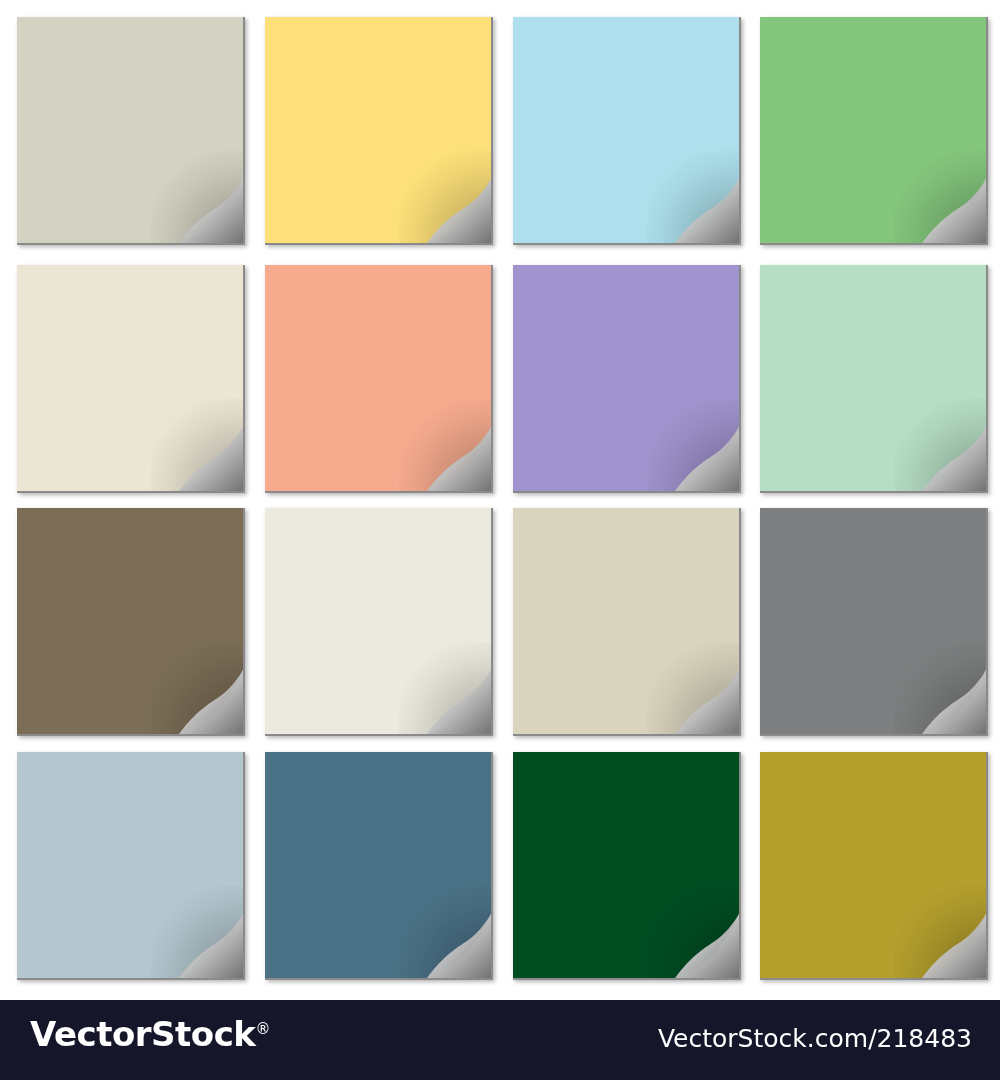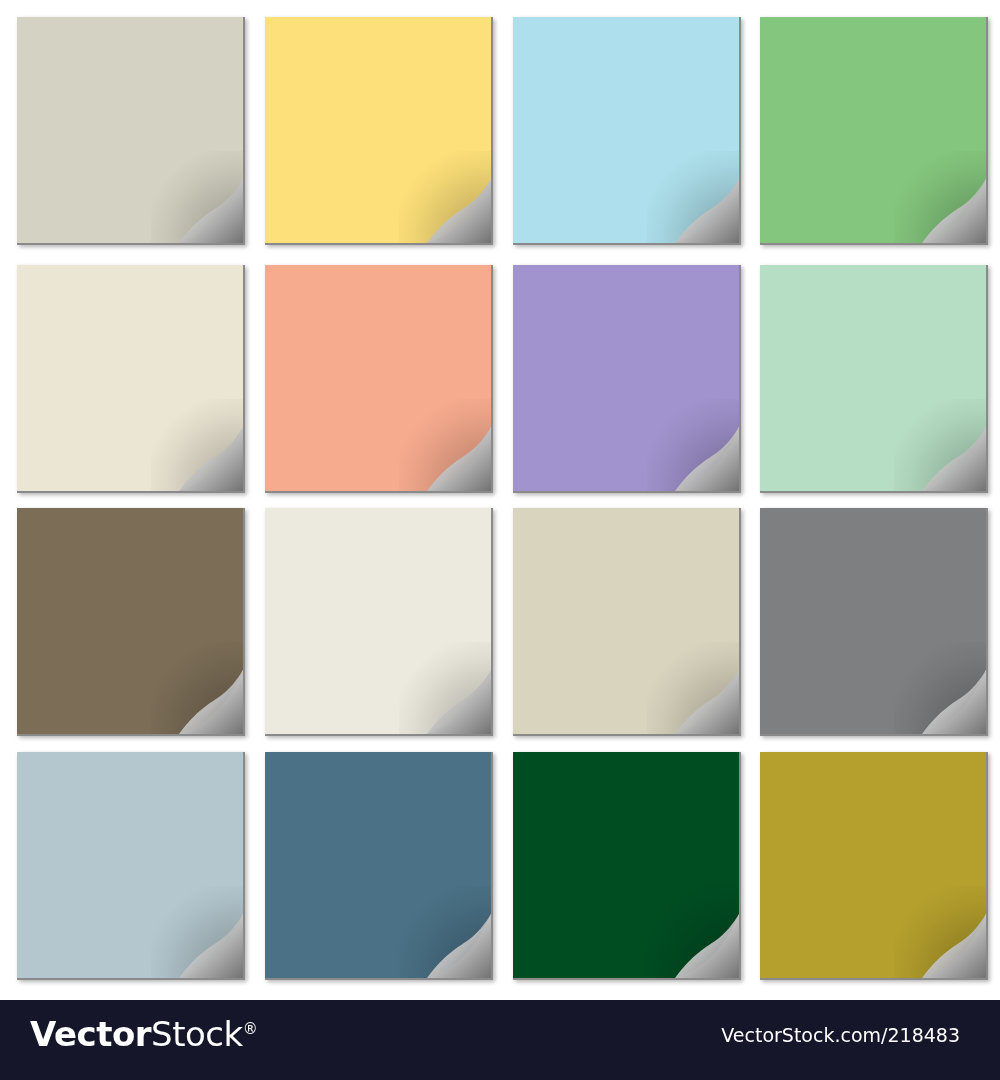--- a/index.html
+++ b/index.html
@@ -81,32 +81,32 @@
     position: absolute;
     left: 30px;
     top: 14px;
     color: #ffffff;
     font-size: 34px;
     letter-spacing: -0.5px;
     white-space: nowrap;
     font-family: "DejaVu Sans", sans-serif;
   }
   #brand-logo .brand-light { font-weight: 700; }
-  #brand-logo .brand-bold  { font-weight: 400; text-align: center; }
+  #brand-logo .brand-bold  { font-weight: 700; text-align: center; }
   #brand-logo .brand-reg {
     font-size: 15px;
     vertical-align: super;
     font-weight: 400;
   }
   #watermark-url {
     position: absolute;
-    right: 40px;
+    right: 28px;
     top: 24px;
     color: #ffffff;
-    font-size: 19px;
+    font-size: 25px;
     white-space: nowrap;
     font-family: "DejaVu Sans", sans-serif;
     font-weight: 400;
     margin-left: 8px;
   }
 </style>
 </head>
 <body>
 
 <div id="notes-canvas" style="background: rgb(255, 255, 255);">

